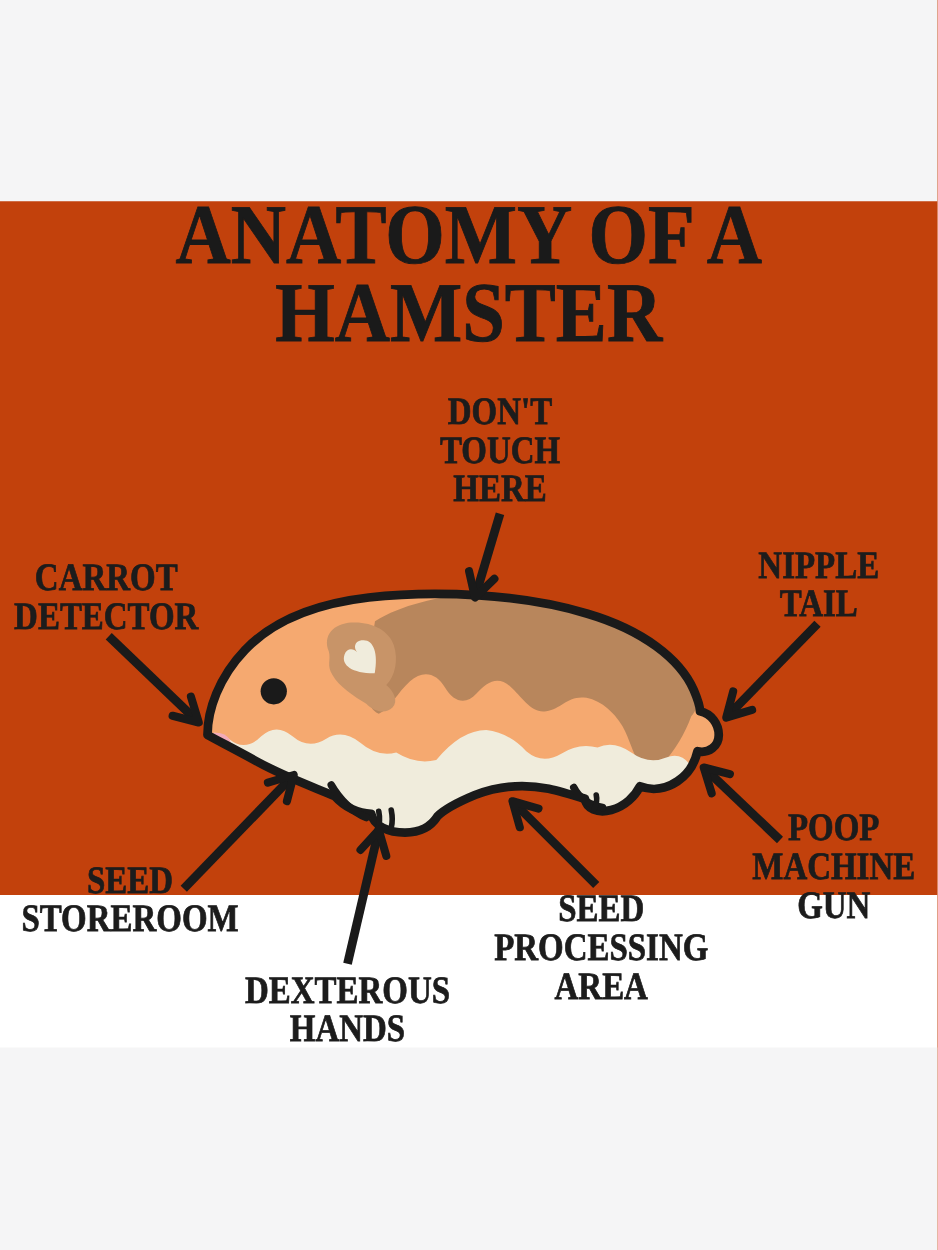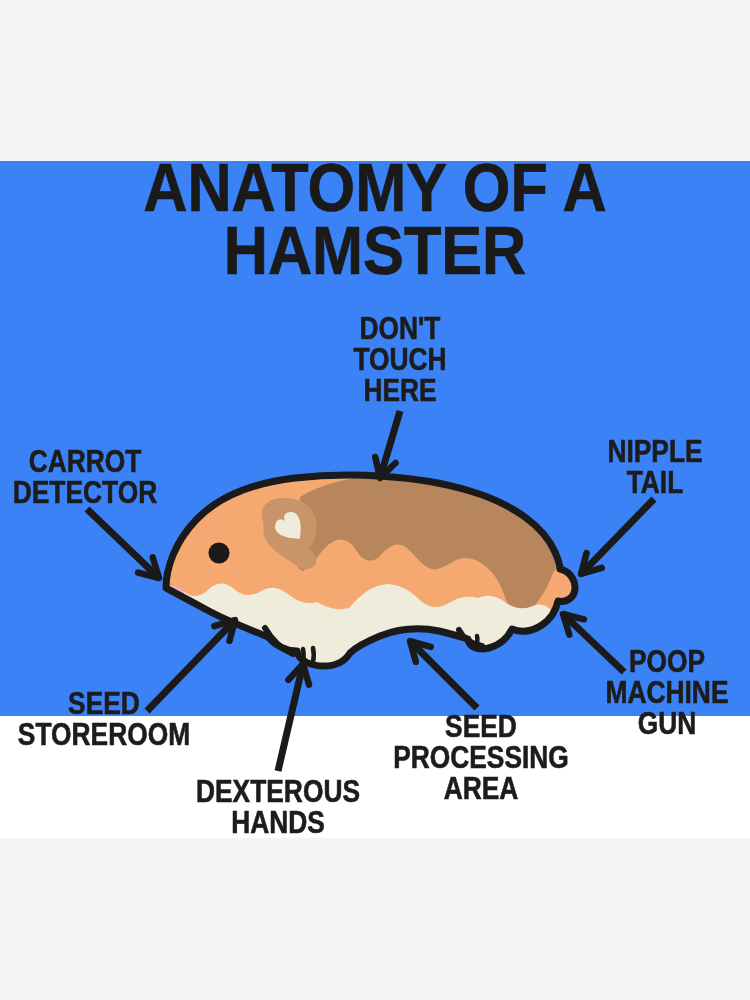--- a/index.html
+++ b/index.html
@@ -1,18 +1,18 @@
 <!DOCTYPE html>
 <html><head>
 <meta charset="utf-8">
 <style>
   html,body{margin:0;padding:0;}
   body{width:750px;height:1000px;overflow:hidden;background:#fff;}
-  .poster{position:relative;width:750px;height:716px;background:#3b82f6;
-          font-family:Liberation Sans, sans-serif;}
+  .poster{position:relative;width:750px;height:716px;background:#c2410c;
+          font-family:Liberation Serif, serif;}
   .band{position:absolute;left:0;width:750px;background:#f5f5f6;}
   .band-top{top:0;height:161px;}
   .band-bottom{top:838px;height:162px;}
   .title{position:absolute;top:156px;left:0;right:0;margin:0;text-align:center;
          font-weight:700;font-size:68px;line-height:63px;color:#1a1a1a;
          letter-spacing:0px;transform:scaleX(0.9);transform-origin:50% 0;
          -webkit-text-stroke:0.7px #1a1a1a;}
   .title span{display:block;}
   .art{position:absolute;left:0;top:0;width:750px;height:1000px;}
   .label{position:absolute;margin:0;white-space:pre-line;text-align:center;

